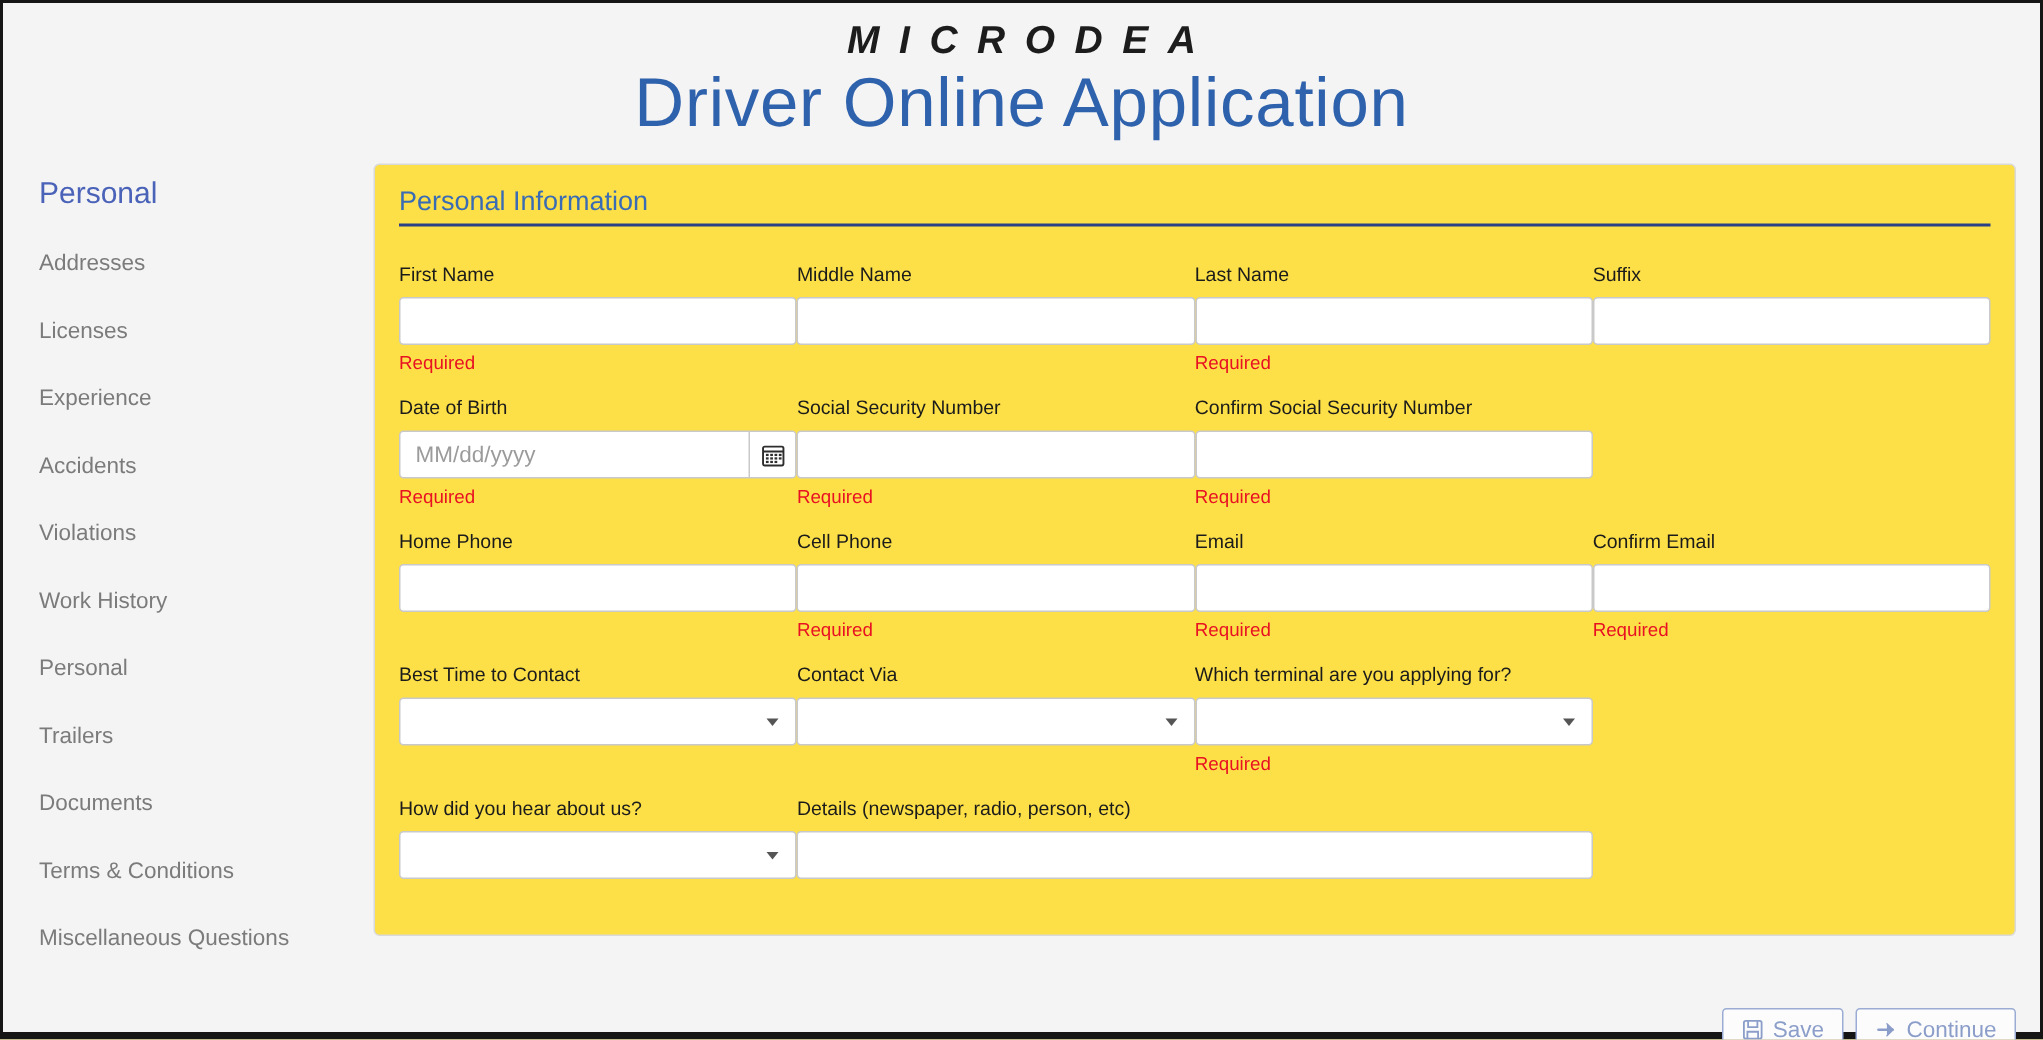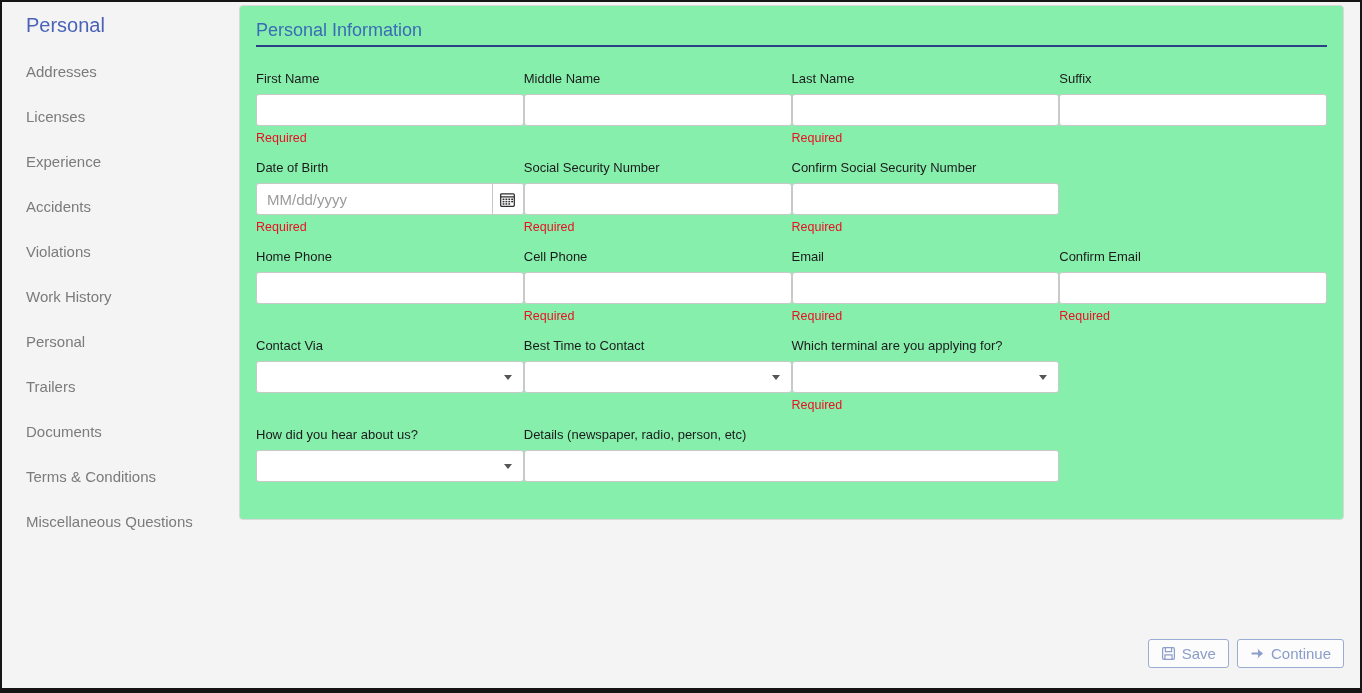--- a/index.html
+++ b/index.html
@@ -25,22 +25,22 @@
 
   
   .content { display: flex; flex: 1 1 auto; align-items: flex-start; }
 
   .sidebar { width: 237px; flex: 0 0 auto; padding: 12px 0 0 24px; }
   .nav-item { color: #7b7b7b; font-size: 15px; margin-bottom: 28px; cursor: pointer; }
   .nav-item.active { color: #4a63b8; font-size: 20px; margin-bottom: 26px; }
 
   .panel {
     flex: 1 1 auto; margin-right: 16px; margin-top: 3px;
-    background: #86efac; border: 1px solid #d9d9d9; border-radius: 4px;
-    padding: 14px 16px 18px 16px; min-height: 515px;
+    background: #fde047; border: 1px solid #d9d9d9; border-radius: 4px;
+    padding: 14px 16px 18px 16px; min-height: 515px; margin-left: 10px;
   }
   .section-title {
     color: #3a6cb5; font-size: 18px; font-weight: 400;
     padding-bottom: 4px; border-bottom: 2px solid #2b3f87;
   }
   .section-subtitle { color: #333; font-size: 12.5px; margin-top: 6px; }
 
   
   .form { margin-top: 24px; }
   .frow {
@@ -87,20 +87,24 @@
     background: #fcfcfd; border: 1px solid #9bacd4; border-radius: 3px;
     color: #8b9dc9; font-size: 15px; font-family: inherit; cursor: pointer;
   }
   .btn svg { display: block; }
 </style>
 </head>
 <body>
 
 <div class="frame">
 
+  <div class="header">
+    <div class="logo">MICRODEA</div>
+    <div class="app-title">Driver Online Application</div>
+  </div>
 
   <div class="content">
 
     <div class="sidebar">
       <div class="nav-item active">Personal</div>
       <div class="nav-item">Addresses</div>
       <div class="nav-item">Licenses</div>
       <div class="nav-item">Experience</div>
       <div class="nav-item">Accidents</div>
       <div class="nav-item">Violations</div>
@@ -198,28 +202,28 @@
           </div>
           <div class="cell">
             <label class="flabel">Confirm Email</label>
             <input class="input" value="" style="">
             <div class="req">Required</div>
           </div>
         </div>
 
         <div class="frow">
           <div class="cell">
+            <label class="flabel">Best Time to Contact</label>
+            <div class="select">
+                <span class="caret"></span>
+              </div>
+            <div class="req"></div>
+          </div>
+          <div class="cell">
             <label class="flabel">Contact Via</label>
-            <div class="select">
-                <span class="caret"></span>
-              </div>
-            <div class="req"></div>
-          </div>
-          <div class="cell">
-            <label class="flabel">Best Time to Contact</label>
             <div class="select">
                 <span class="caret"></span>
               </div>
             <div class="req"></div>
           </div>
           <div class="cell">
             <label class="flabel">Which terminal are you applying for?</label>
             <div class="select">
                 <span class="caret"></span>
               </div>

